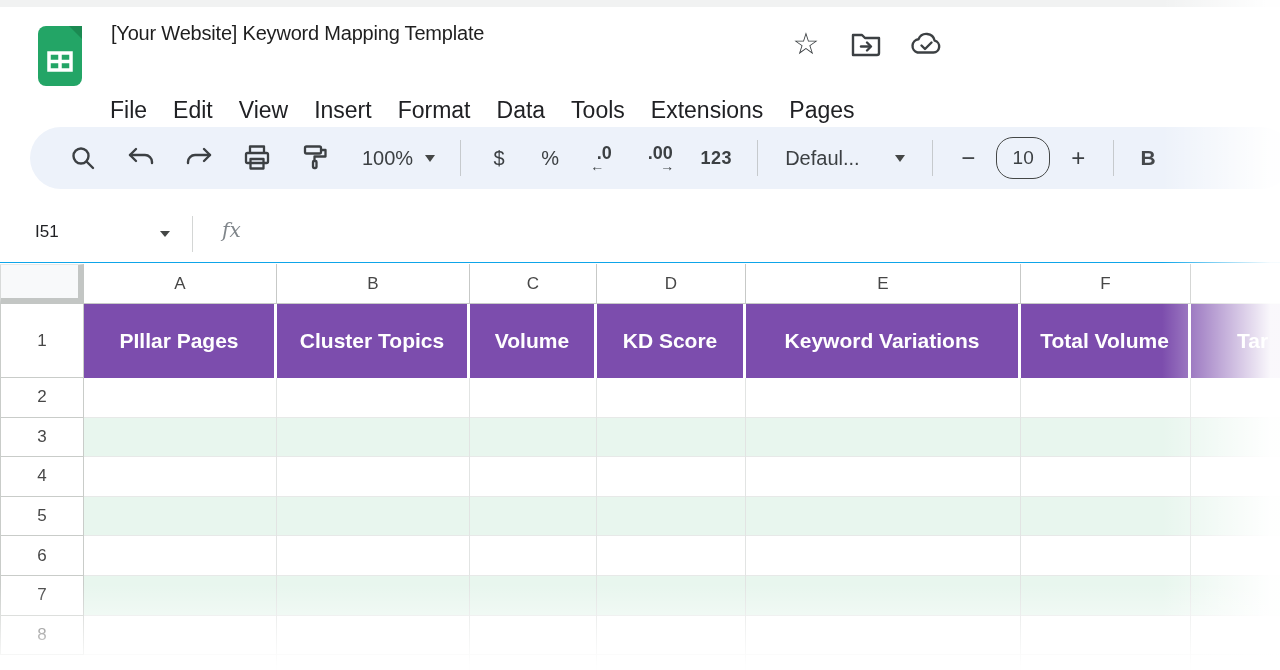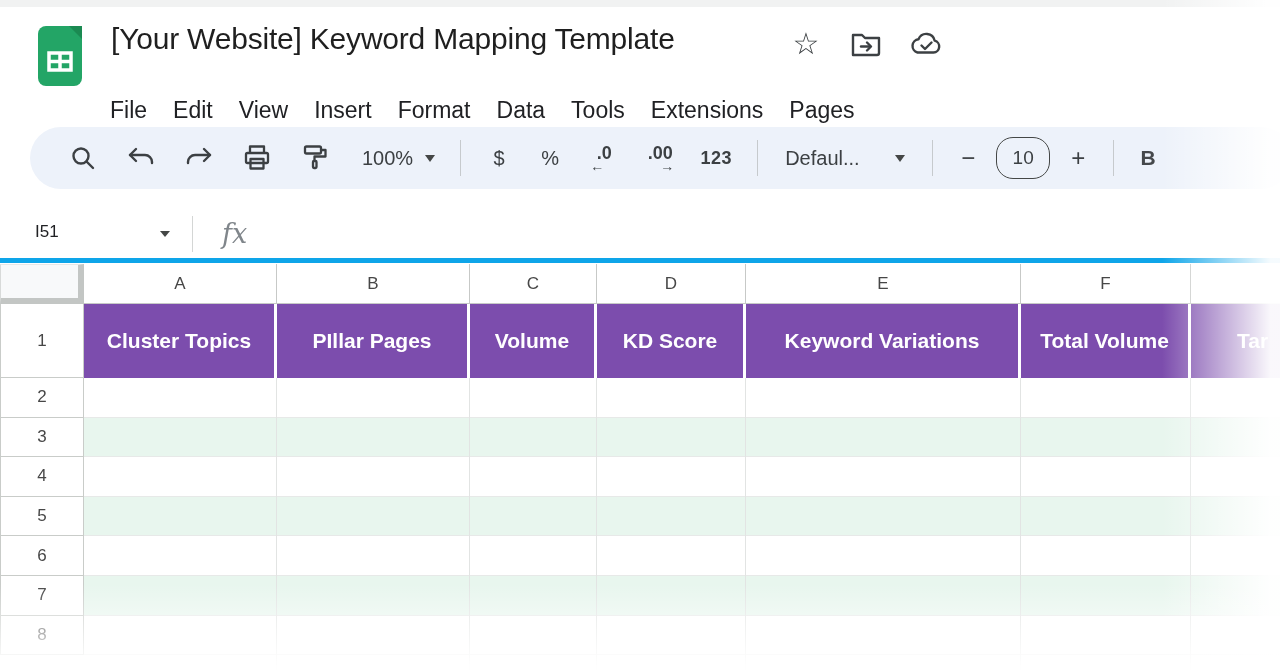--- a/index.html
+++ b/index.html
@@ -5,21 +5,21 @@
   * { box-sizing: border-box; margin: 0; padding: 0; }
   html,body { background:#fff; }
   body { font-family: "Liberation Sans", sans-serif; }
   .app { position:relative; width:1280px; height:670px; overflow:hidden; background:#fff; color:#202124; }
 
   
   .top-strip { position:absolute; left:0; top:0; width:1280px; height:7px; background:#f1f2f2; }
 
   
   .logo { position:absolute; left:38px; top:26px; width:44px; height:60px; }
-  .doc-title { position:absolute; left:111px; top:22px; font-size:30px; font-weight:400; color:#1f1f1f; letter-spacing:-0.2px; white-space:nowrap; }
+  .doc-title { position:absolute; left:111px; top:22px; font-size:20px; font-weight:400; color:#1f1f1f; letter-spacing:-0.2px; white-space:nowrap; }
   .title-icon { position:absolute; top:26px; width:36px; height:36px; display:flex; align-items:center; justify-content:center; color:#3c4043; }
   .star-btn { left:788px; font-size:30px; line-height:36px; color:#3c4043; }
   .folder-btn { left:848px; }
   .cloud-btn { left:908px; }
 
   
   .menubar { position:absolute; left:97px; top:70px; height:32px; display:flex; align-items:center;margin-top:24px; }
   .menu-item { padding:0 13px; font-size:23px; color:#202124; cursor:pointer; white-space:nowrap; }
 
   
@@ -34,25 +34,25 @@
   .dec-top { font-size:18px; font-weight:bold; line-height:16px; }
   .dec-arrow { font-size:14px; line-height:11px; }
   .arrow-l { margin-right:14px; }
   .arrow-r { margin-left:14px; }
   .num-fmt { font-size:18px; font-weight:bold; letter-spacing:0.5px; }
   .fs-minus, .fs-plus { width:44px; height:62px; display:flex; align-items:center; justify-content:center; font-size:24px; color:#3c4043; cursor:pointer; flex:0 0 auto; }
   .fs-box { width:54px; height:42px; border:1.5px solid #444746; border-radius:17px; display:flex; align-items:center; justify-content:center; font-size:19px; color:#3c4043; margin:0 6px; cursor:text; flex:0 0 auto; }
   .bold-btn { width:42px; height:62px; display:flex; align-items:center; justify-content:center; font-size:21px; font-weight:bold; color:#45484b; cursor:pointer; flex:0 0 auto; }
 
   
-  .formulabar { position:absolute; left:0; top:206px; width:1280px; height:57px; background:#fff; border-bottom:5px solid #0ea5e9; }
+  .formulabar { position:absolute; left:0; top:206px; width:1280px; height:57px; background:#fff; border-bottom:1px solid #0ea5e9; }
   .name-box { position:absolute; left:35px; top:16px; font-size:17px; color:#202124; cursor:pointer; }
   .name-caret { position:absolute; left:160px; top:25px; border-left:5px solid transparent; border-right:5px solid transparent; border-top:6px solid #444746; width:0; height:0; }
   .fb-sep { position:absolute; left:192px; top:10px; width:1px; height:36px; background:#d4d6d5; }
-  .fx { position:absolute; left:222px; top:12px; font-family:"DejaVu Serif", serif; font-style:italic; font-size:27px; color:#80868b; }
+  .fx { position:absolute; left:222px; top:12px; font-family:"DejaVu Serif", serif; font-style:italic; font-size:20px; color:#80868b; }
 
   
   .sheet { position:absolute; left:0; top:264px; width:1280px; height:406px; }
   .col-headers { position:absolute; left:0; top:0; width:1280px; height:40px; display:flex; }
   .corner-box { width:84px; height:40px; background:#f8f9fa; border-right:6px solid #c3c6c4; border-bottom:6px solid #c3c6c4; border-left:1px solid #d8dad9; border-top:1px solid #e6e8e7; flex:0 0 auto; cursor:pointer; }
   .col-h { height:40px; background:#fff; border-bottom:1px solid #c7c9c7; border-right:1px solid #c7c9c7; display:flex; align-items:center; justify-content:center; font-size:17px; color:#474747; flex:0 0 auto; cursor:pointer; }
   .col-h.last { flex:1 1 auto; border-right:none; }
 
   .row-headers { position:absolute; left:0; top:40px; width:84px; }
   .row-h { width:84px; background:#fff; border:1px solid #c9ccc9; border-top:none; display:flex; align-items:center; justify-content:center; font-size:17px; color:#474747; cursor:pointer; }
@@ -210,22 +210,22 @@
       <div class="row-h rn">3</div>
       <div class="row-h rn">4</div>
       <div class="row-h rn">5</div>
       <div class="row-h rn">6</div>
       <div class="row-h rn">7</div>
       <div class="row-h rn">8</div>
     </div>
 
     <div class="data-area">
       <div class="hdr-row">
+        <div class="hdr-cell" style="width:193px">PIllar Pages</div>
         <div class="hdr-cell" style="width:193px">Cluster Topics</div>
-        <div class="hdr-cell" style="width:193px">PIllar Pages</div>
         <div class="hdr-cell" style="width:127px">Volume</div>
         <div class="hdr-cell" style="width:149px">KD Score</div>
         <div class="hdr-cell" style="width:275px">Keyword Variations</div>
         <div class="hdr-cell" style="width:170px">Total Volume</div>
         <div class="hdr-cell last">Tar</div>
       </div>
       <div class="data-row"></div>
       <div class="data-row band"></div>
       <div class="data-row"></div>
       <div class="data-row band"></div>

